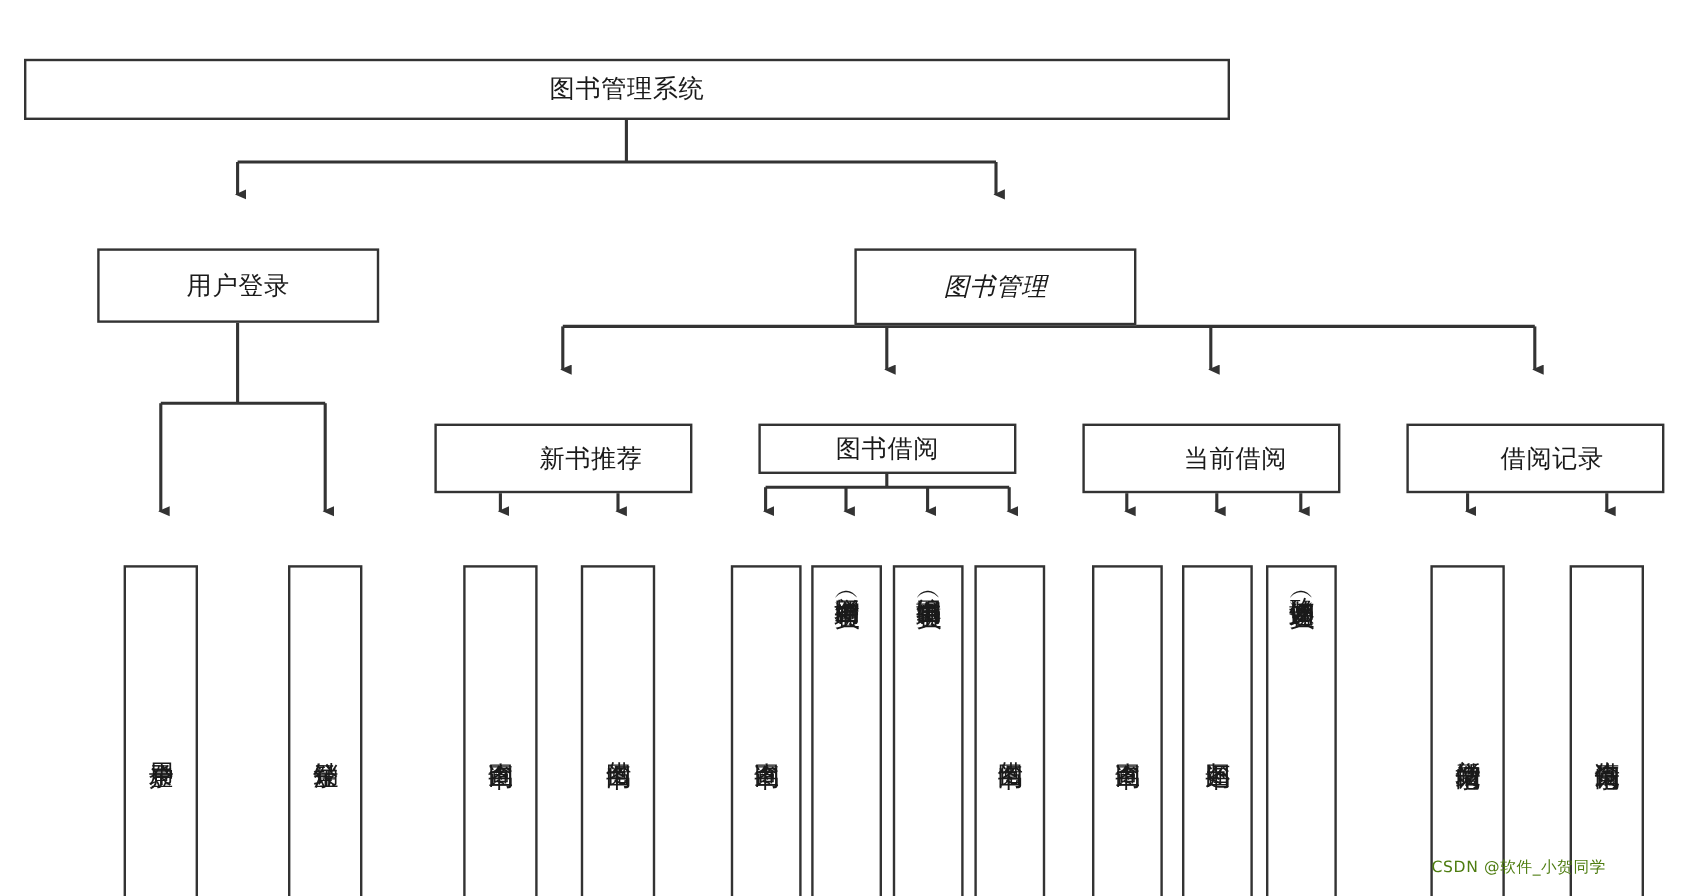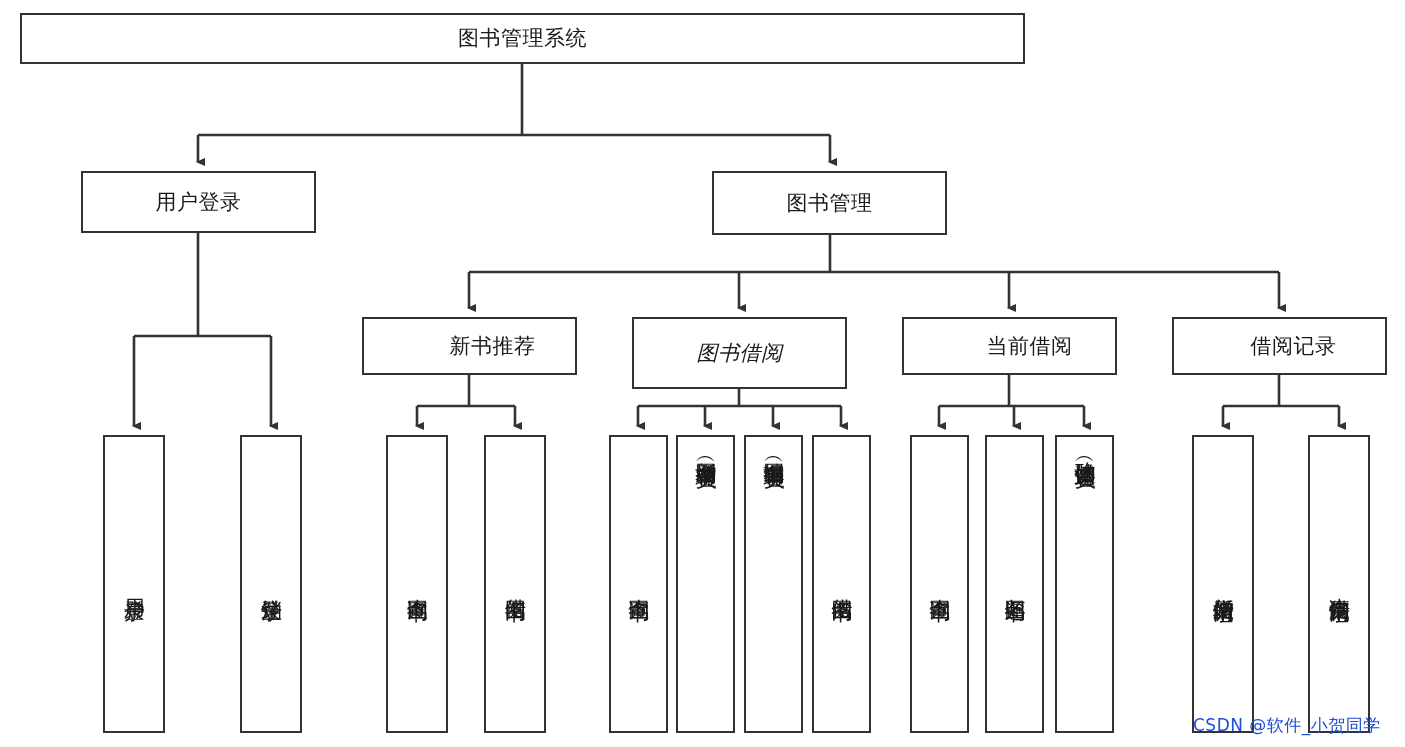--- a/index.html
+++ b/index.html
@@ -26,20 +26,21 @@
   }
   .node {
     position: absolute;
     box-sizing: border-box;
     background: #ffffff;
     border: 2px solid #333333;
     display: flex;
     align-items: center;
     justify-content: center;
     color: #1a1a1a;
+    margin-top: 36px;
   }
   .node-label {
     font-size: 21px;
     line-height: 1.15;
     color: #1a1a1a;
     white-space: nowrap;
     letter-spacing: 0.5px;
   }
   .node.vertical {
     align-items: flex-start;
@@ -53,22 +54,22 @@
   .node.vertical .node-label {
     writing-mode: vertical-rl;
     text-orientation: upright;
     font-size: 21px;
     line-height: 1.28;
     letter-spacing: 1px;
     white-space: nowrap;
   }
   .watermark {
     position: absolute;
-    font-size: 17px;
-    color: #1d4ed8;
+    font-size: 13px;
+    color: #4d7c0f;
     white-space: nowrap;
     letter-spacing: 0.5px;
   }
 </style>
 </head>
 <body>
 
 <div id="diagram-root">
 
   <svg class="connectors" viewBox="0 0 1405 747" xmlns="http://www.w3.org/2000/svg">
@@ -121,28 +122,28 @@
     </g>
   </svg>
 
   <div class="node" style="left:20px; top:13px; width:1005px; height:51px;">
     <span class="node-label">图书管理系统</span>
   </div>
 
   <div class="node" style="left:81px; top:171px; width:235px; height:62px;">
     <span class="node-label">用户登录</span>
   </div>
-  <div class="node" style="left:712px; top:171px; width:235px; height:64px;">
+  <div class="node" style="left:712px; top:171px; width:235px; height:64px;font-style:italic;">
     <span class="node-label">图书管理</span>
   </div>
 
   <div class="node" style="left:362px; top:317px; width:215px; height:58px;padding-left:46px;">
     <span class="node-label">新书推荐</span>
   </div>
-  <div class="node" style="left:632px; top:317px; width:215px; height:72px;font-style:italic;">
+  <div class="node" style="left:632px; top:317px; width:215px; height:42px;">
     <span class="node-label">图书借阅</span>
   </div>
   <div class="node" style="left:902px; top:317px; width:215px; height:58px;padding-left:40px;">
     <span class="node-label">当前借阅</span>
   </div>
   <div class="node" style="left:1172px; top:317px; width:215px; height:58px;padding-left:28px;">
     <span class="node-label">借阅记录</span>
   </div>
 
   <div class="node vertical centered" style="left:103px; top:435px; width:62px; height:298px;">

